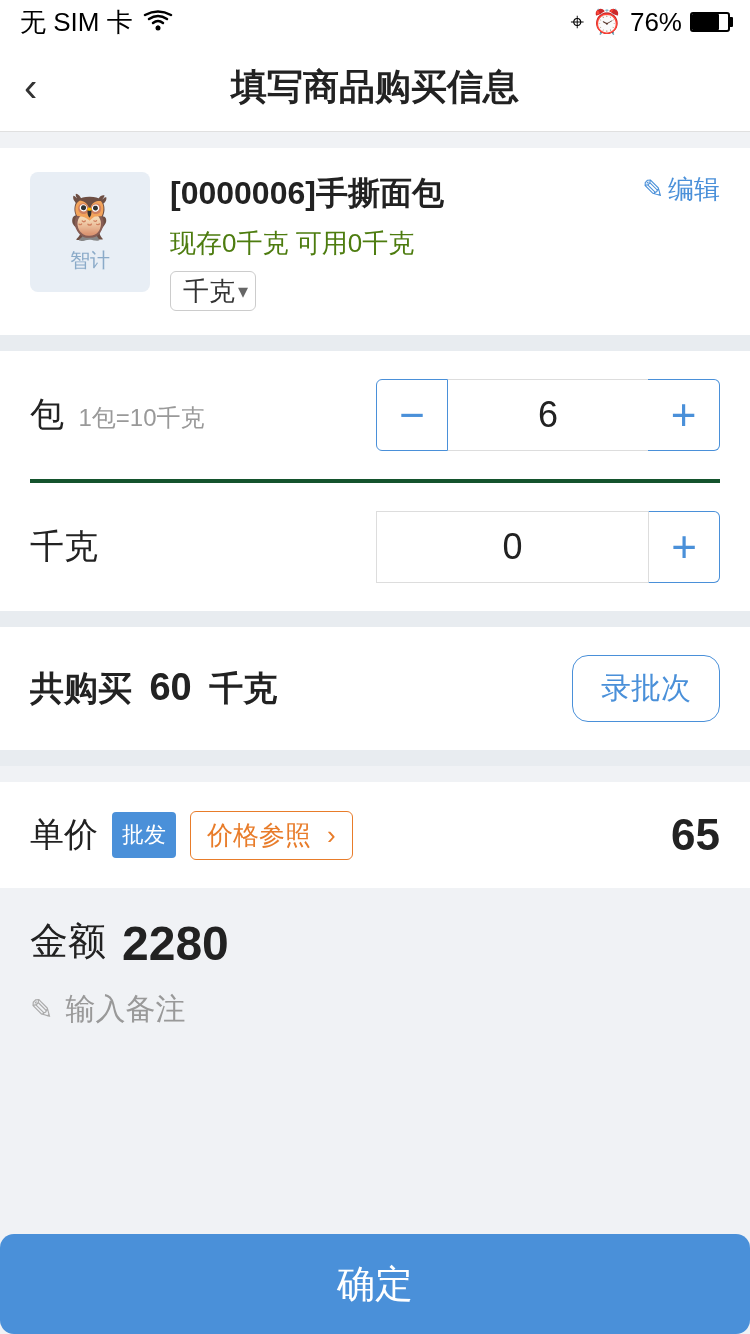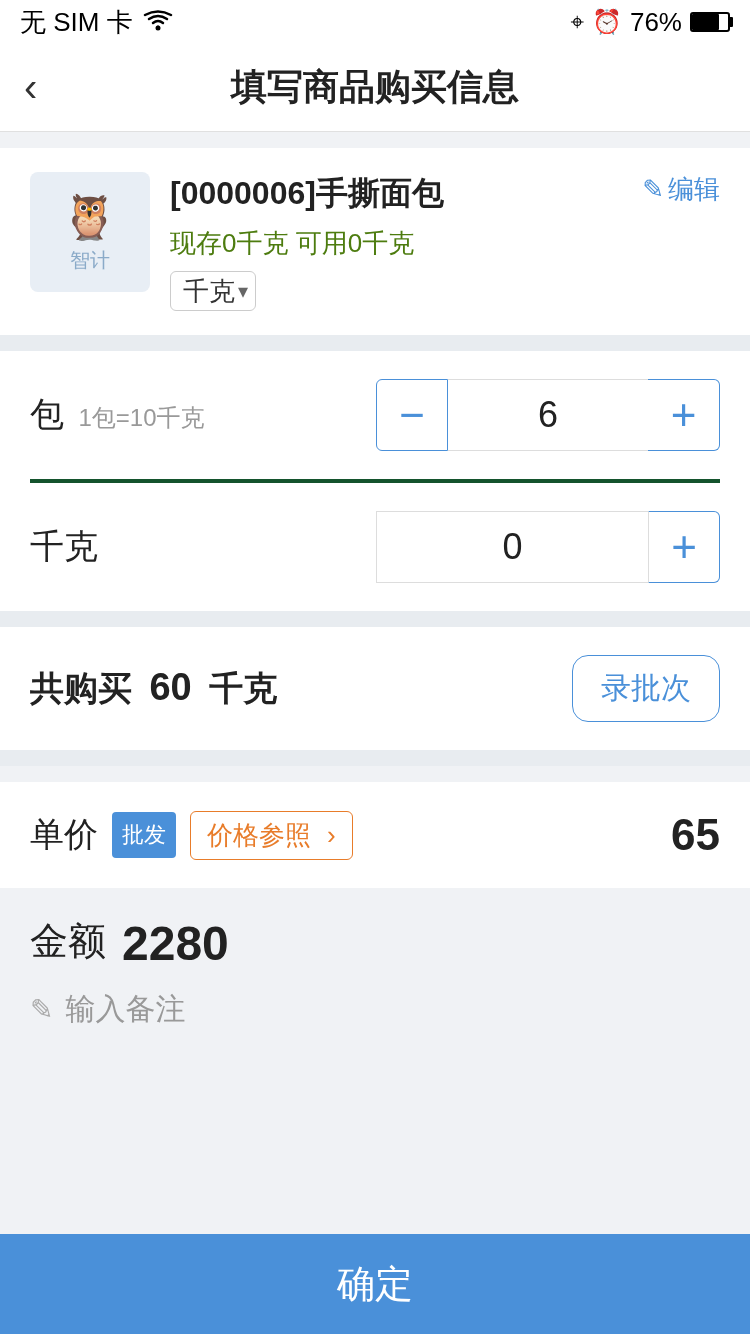--- a/index.html
+++ b/index.html
@@ -348,20 +348,21 @@
       position: fixed;
       bottom: 0;
       left: 0;
       width: 750px;
       height: 100px;
       background: #4a90d9;
       display: flex;
       align-items: center;
       justify-content: center;
       cursor: pointer;
+      border-radius: 14px;
     }
     .confirm-btn-text {
       font-size: 38px;
       color: #fff;
       font-weight: 500;
     }
   </style>
 </head>
 <body>
 

